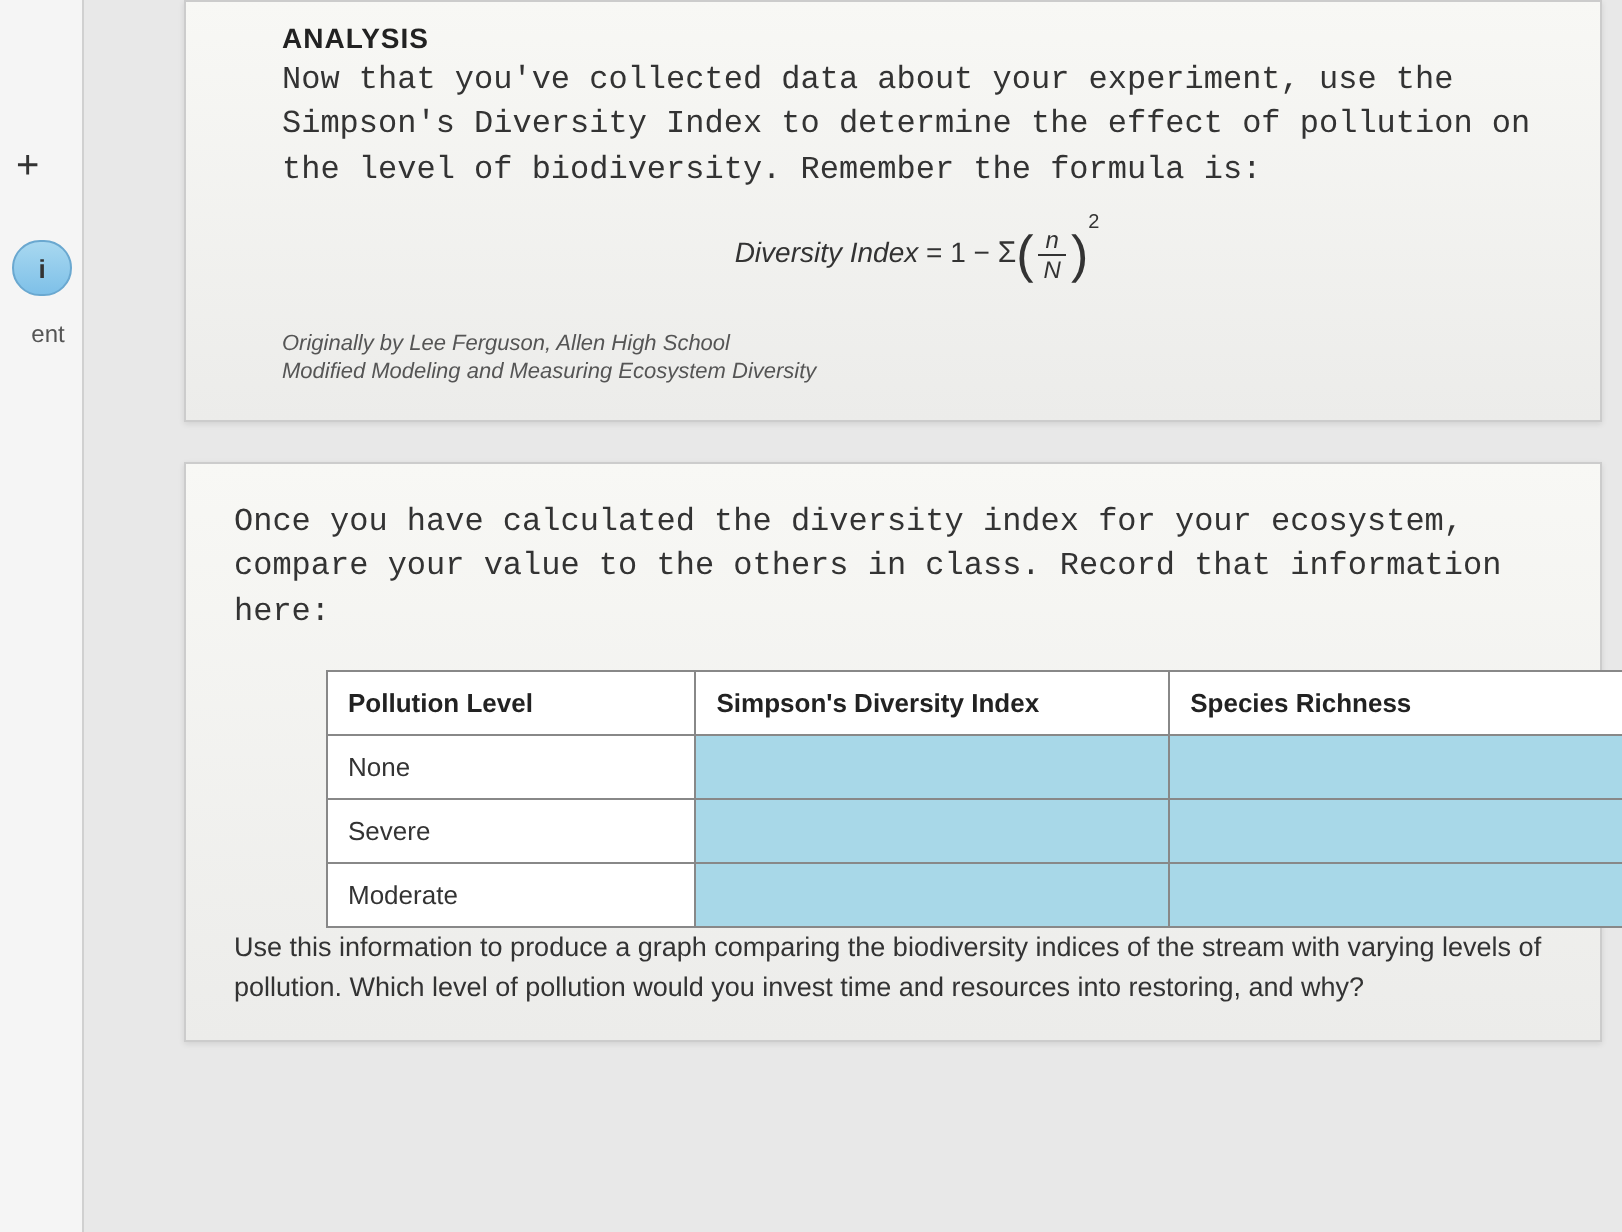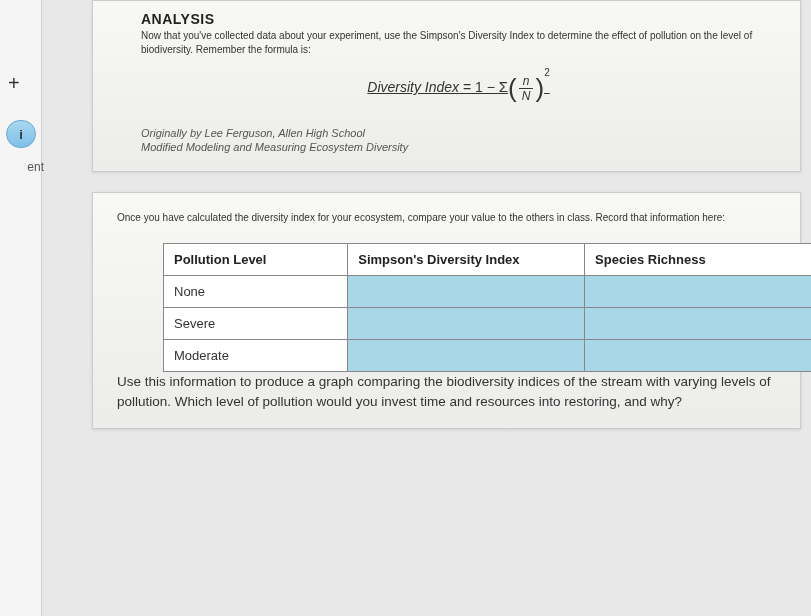--- a/index.html
+++ b/index.html
@@ -47,21 +47,21 @@
       font-weight: bold;
       color: #333;
     }
     .sidebar-label {
       position: absolute;
       left: 0;
       top: 160px;
       font-size: 12px;
       color: #555;
       width: 44px;
-      text-align: right;
+      text-align: center;
       padding-left: 4px;
     }
     .content {
       position: absolute;
       left: 42px;
       top: 0;
       right: 0;
       height: 616px;
       padding: 0;
     }
@@ -78,31 +78,31 @@
       padding-left: 48px;
     }
     .analysis-title {
       font-weight: bold;
       font-size: 14px;
       color: #222;
       margin-bottom: 2px;
       letter-spacing: 0.5px;
     }
     .body-text {
-      font-size: 10px;
+      font-size: 16px;
       color: #333;
       line-height: 1.4;
+      font-family: Liberation Mono, monospace;
     }
     .formula-row {
       text-align: center;
       margin: 18px 0 10px 0;
       font-size: 14px;
       color: #333;
       font-style: italic;
-      text-decoration: underline;
     }
     .formula-row .eq {
       font-style: normal;
     }
     .frac {
       display: inline-block;
       vertical-align: middle;
       text-align: center;
       font-size: 12px;
       line-height: 1;

